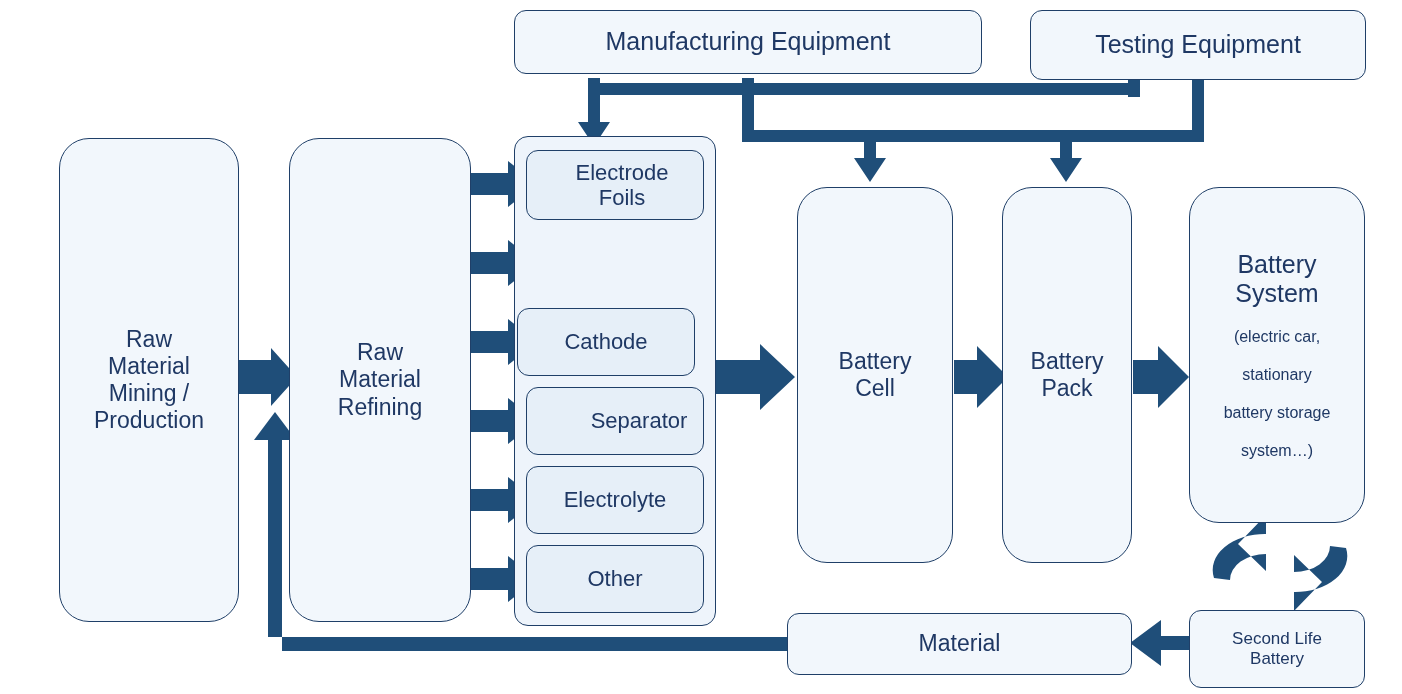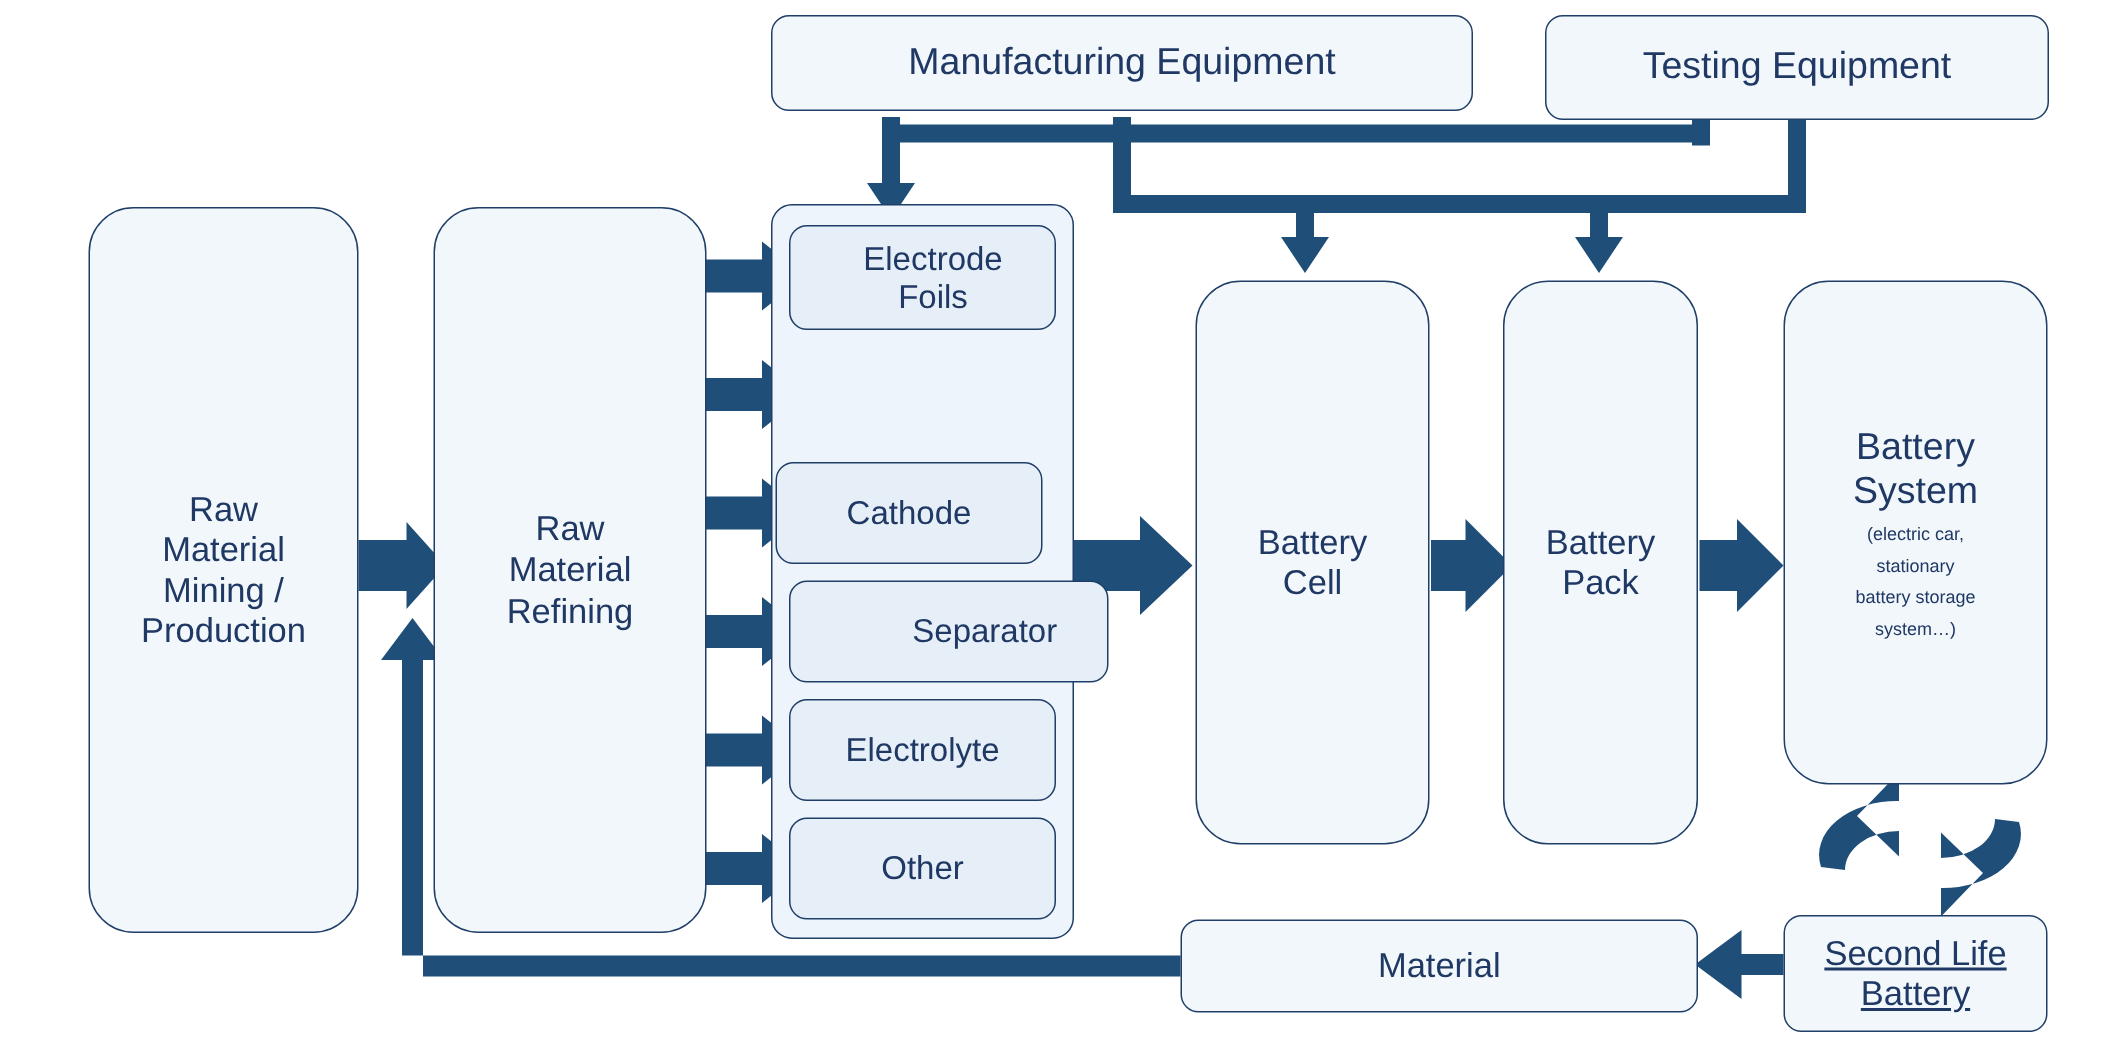--- a/index.html
+++ b/index.html
@@ -70,23 +70,23 @@
     align-items: center;
     justify-content: center;
     flex-direction: column;
     color: #1f3864;
     font-size: 22px;
     line-height: 1.15;
     text-align: center;
     z-index: 3;
   }
   .sub {
-    font-size: 12px;
+    font-size: 16px;
     line-height: 1.25;
-    margin-top: 6px;
+    margin-top: 18px;
   }
   .title-big { font-size: 25px; }
 </style>
 </head>
 <body>
 
 <div id="stage">
 
   <svg id="wires" viewBox="0 0 1402 694">
     <defs></defs>
@@ -171,21 +171,21 @@
   <div class="comp" style="left:526px; top:150px; width:178px; height:70px;padding-left:14px;">
     <span class="ln">Electrode</span>
     <span class="ln">Foils</span>
   </div>
 
 
   <div class="comp" style="left:517px; top:308px; width:178px; height:68px;">
     <span class="ln">Cathode</span>
   </div>
 
-  <div class="comp" style="left:526px; top:387px; width:213px; height:68px;padding-left:48px;">
+  <div class="comp" style="left:526px; top:387px; width:178px; height:68px;padding-left:48px;">
     <span class="ln">Separator</span>
   </div>
 
   <div class="comp" style="left:526px; top:466px; width:178px; height:68px;">
     <span class="ln">Electrolyte</span>
   </div>
 
   <div class="comp" style="left:526px; top:545px; width:178px; height:68px;">
     <span class="ln">Other</span>
   </div>
@@ -202,21 +202,21 @@
 
   <div class="node col" id="battery-system" style="left:1189px; top:187px; width:176px; height:336px;">
     <span class="ln title-big">Battery</span>
     <span class="ln title-big">System</span>
     <span class="ln sub">(electric car,</span>
     <span class="ln sub">stationary</span>
     <span class="ln sub">battery storage</span>
     <span class="ln sub">system…)</span>
   </div>
 
-  <div class="node" id="second-life-battery" style="left:1189px; top:610px; width:176px; height:78px; border-radius:12px; font-size:23px;text-decoration:underline;">
+  <div class="node" id="second-life-battery" style="left:1189px; top:610px; width:176px; height:78px; border-radius:12px; font-size:17px;">
     <span class="ln">Second Life</span>
     <span class="ln">Battery</span>
   </div>
 
   <div class="node" id="recycling" style="left:787px; top:613px; width:345px; height:62px; border-radius:12px; font-size:23px;">
     <span class="ln">Material</span>
   </div>
 
 </div>
 

